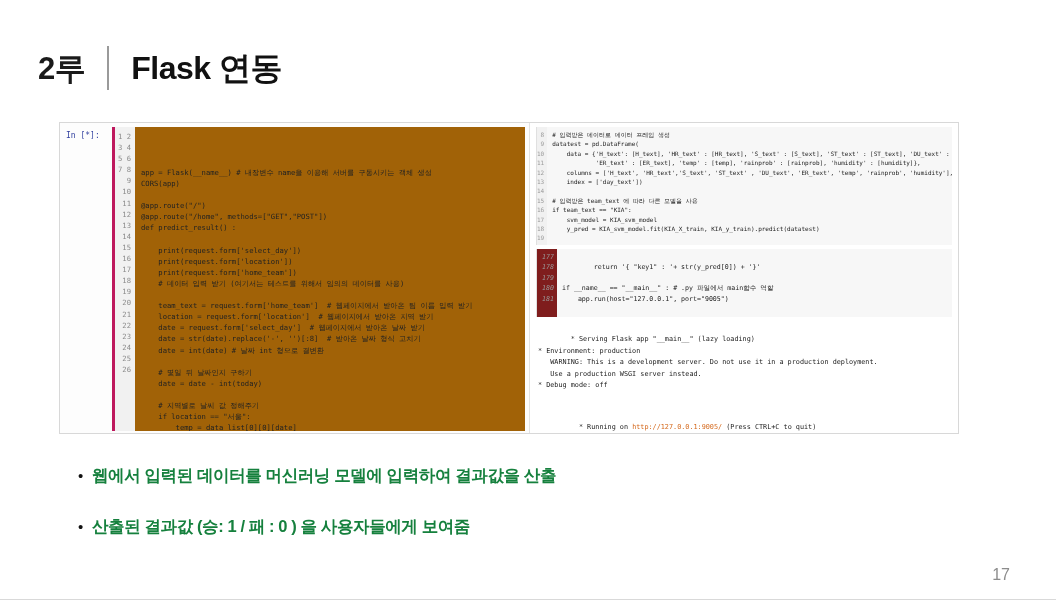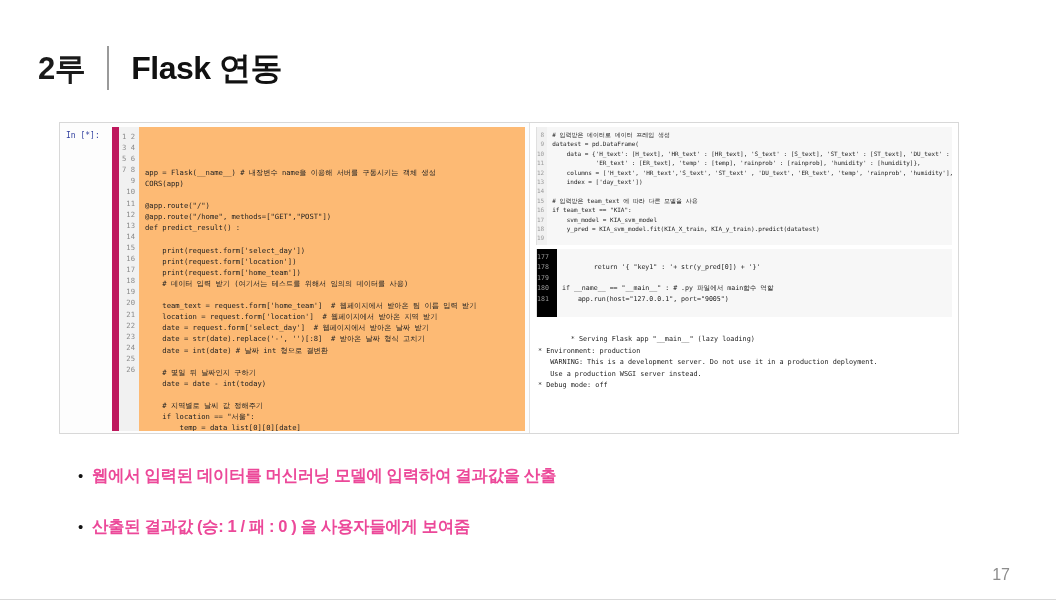--- a/index.html
+++ b/index.html
@@ -83,22 +83,22 @@
     font-family: "DejaVu Sans Mono", monospace;
     font-size: 8px;
     color: #303F9F;
   }
   .cell {
     position: absolute;
     left: 52px;
     top: 4px;
     right: 4px;
     bottom: 2px;
-    background: #fdba74;
-    border-left: 7px solid #be185d;
+    background: #a16207;
+    border-left: 3px solid #be185d;
     display: flex;
     overflow: hidden;
     justify-content: flex-end;
   }
   .gutter {
     width: 20px;
     text-align: right;
     padding: 4px 4px 0 0;
     box-sizing: border-box;
     font-family: "DejaVu Sans Mono", monospace;
@@ -161,27 +161,29 @@
     right: 6px;
     height: 68px;
     background: #f7f7f7;
     border-left: 1px solid #e0e0e0;
     box-sizing: border-box;
     display: flex;
     overflow: hidden;
   }
   .rmid .gutter3 {
     width: 20px;
+    text-align: right;
     padding: 3px 3px 0 0;
     box-sizing: border-box;
     font-family: "DejaVu Sans Mono", monospace;
     font-size: 6.6px;
     line-height: 10.4px;
     color: #9a9a9a;
-    background: #000000;
+    background: #7f1d1d;
+    font-style: italic;
   }
   .rmid .code3 {
     flex: 1;
     padding: 3px 0 0 5px;
     font-family: "DejaVu Sans Mono", monospace;
     font-size: 6.6px;
     line-height: 10.4px;
     color: #222;
     white-space: pre;
   }
@@ -214,21 +216,21 @@
   }
   .bullet .dot {
     width: 14px;
     font-size: 15px;
     color: #111;
     line-height: 21px;
   }
   .bullet .btext {
     font-size: 16.5px;
     font-weight: bold;
-    color: #ec4899;
+    color: #15803d;
     letter-spacing: -0.4px;
     line-height: 21px;
   }
 
   
   .page-num {
     position: absolute;
     right: 46px;
     bottom: 24px;
     font-size: 16px;
@@ -351,20 +353,23 @@
 
 if __name__ == "__main__" : # .py 파일에서 main함수 역할
     app.run(host="127.0.0.1", port="9005")</div>
       </div>
       <div class="rout">
         <span id="out-lines">* Serving Flask app "__main__" (lazy loading)
 * Environment: production
    WARNING: This is a development server. Do not use it in a production deployment.
    Use a production WSGI server instead.
 * Debug mode: off</span>
+        <div class="rout-run">
+          <span>* Running on </span><span class="link">http://127.0.0.1:9005/</span><span> (Press CTRL+C to quit)</span>
+        </div>
       </div>
     </div>
 
   </div>
 
   <div class="bullets">
     <div class="bullet">
       <span class="dot">•</span>
       <span class="btext">웹에서 입력된 데이터를 머신러닝 모델에 입력하여 결과값을 산출</span>
     </div>

